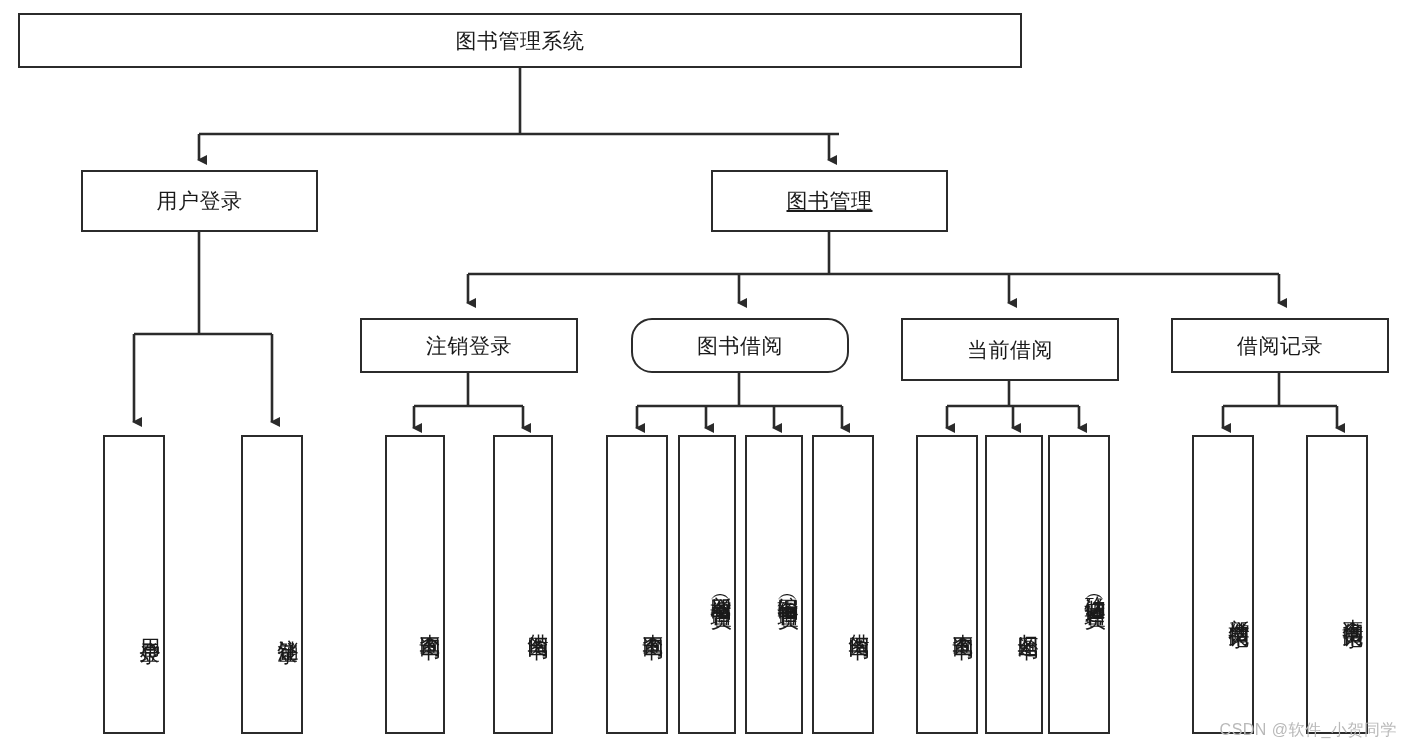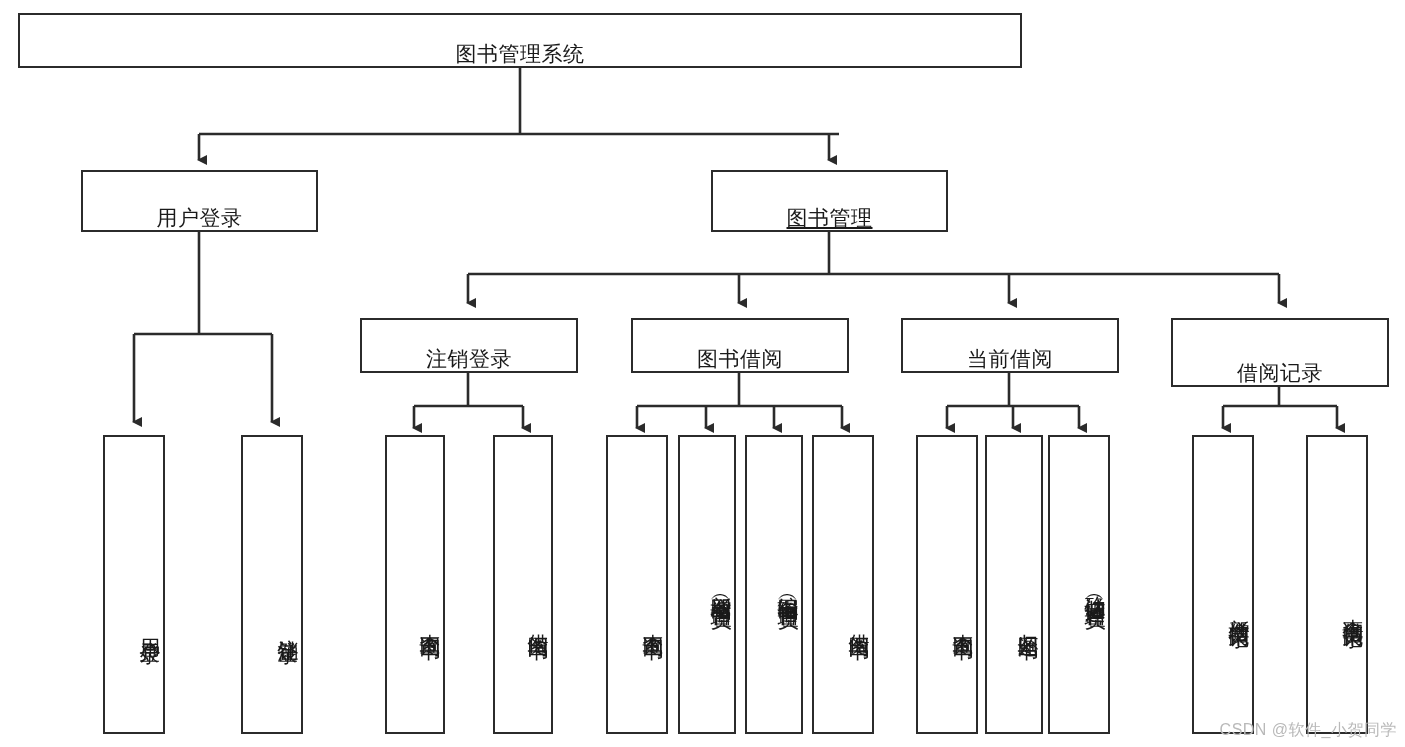--- a/index.html
+++ b/index.html
@@ -23,21 +23,21 @@
     top: 0;
     width: 1405px;
     height: 747px;
   }
   .node {
     position: absolute;
     box-sizing: border-box;
     border: 2px solid #2b2b2b;
     background: #ffffff;
     display: flex;
-    align-items: flex-end;
+    align-items: center;
     justify-content: center;
     color: #1a1a1a;
   }
   .node.horiz {
     font-size: 21px;
     line-height: 1.2;
     letter-spacing: 0.5px;
   }
   .node.vert {
     writing-mode: vertical-rl;
@@ -126,27 +126,27 @@
   <div class="node horiz" style="left:81px; top:170px; width:237px; height:62px;">
     <span class="node-label">用户登录</span>
   </div>
   <div class="node horiz" style="left:711px; top:170px; width:237px; height:62px;text-decoration:underline;">
     <span class="node-label">图书管理</span>
   </div>
 
   <div class="node horiz" style="left:360px; top:318px; width:218px; height:55px;">
     <span class="node-label">注销登录</span>
   </div>
-  <div class="node horiz" style="left:631px; top:318px; width:218px; height:55px;">
+  <div class="node horiz" style="left:631px; top:318px; width:218px; height:55px;border-radius:21px;">
     <span class="node-label">图书借阅</span>
   </div>
-  <div class="node horiz" style="left:901px; top:318px; width:218px; height:55px;">
+  <div class="node horiz" style="left:901px; top:318px; width:218px; height:63px;">
     <span class="node-label">当前借阅</span>
   </div>
-  <div class="node horiz" style="left:1171px; top:318px; width:218px; height:69px;">
+  <div class="node horiz" style="left:1171px; top:318px; width:218px; height:55px;">
     <span class="node-label">借阅记录</span>
   </div>
 
   <div class="node vert" style="left:103px; top:435px; width:62px; height:299px; padding-top:82px;">
     <span class="node-label">用户登录</span>
   </div>
   <div class="node vert" style="left:241px; top:435px; width:62px; height:299px; padding-top:82px;">
     <span class="node-label">注销登录</span>
   </div>
 

